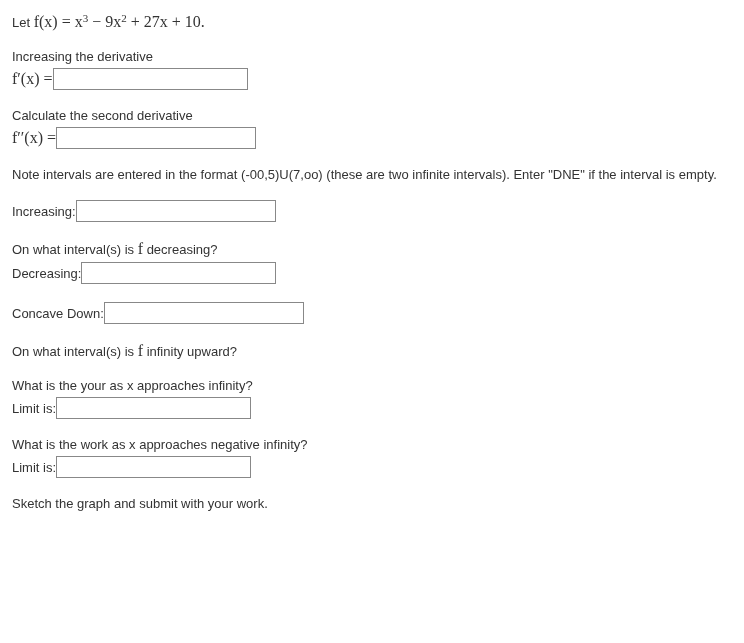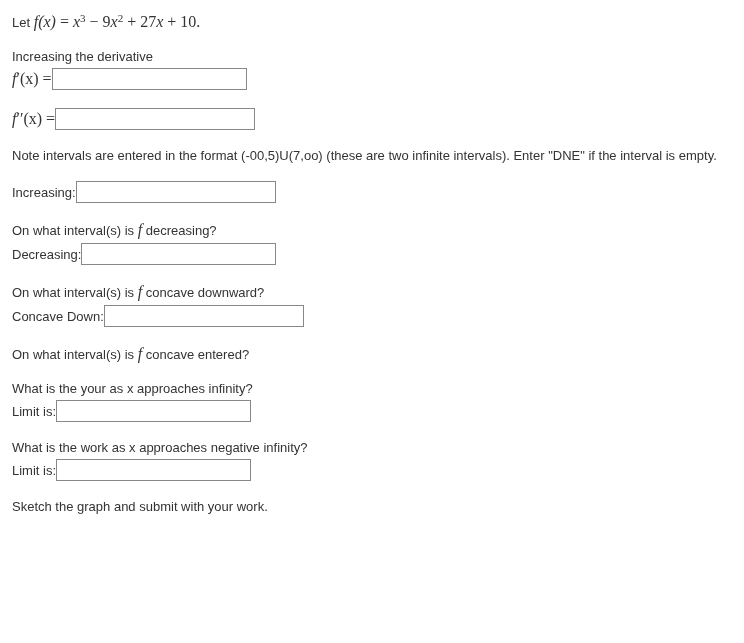--- a/index.html
+++ b/index.html
@@ -6,21 +6,20 @@
       font-family: Verdana, Geneva, sans-serif;
       font-size: 13px;
       color: #333;
       padding: 12px;
       margin: 0;
       width: 744px;
       box-sizing: border-box;
     }
     .math-italic {
       font-family: 'Times New Roman', serif;
-      font-style: italic;
       font-size: 16px;
     }
     .math-regular {
       font-family: 'Times New Roman', serif;
       font-size: 16px;
     }
     .sup {
       font-size: 11px;
       vertical-align: super;
     }
@@ -58,20 +57,21 @@
   <div class="label-row">Increasing the derivative</div>
   <div class="row">
     <span>
       <span class="math-italic">f</span><span class="math-regular">′</span><span class="math-regular">(x) = </span>
     </span>
     <input type="text" class="w190" style="">
   </div>
 </div>
 
 <div class="block">
+  <div class="label-row">Calculate the second derivative</div>
   <div class="row">
     <span>
       <span class="math-italic">f</span><span class="math-regular">′′</span><span class="math-regular">(x) = </span>
     </span>
     <input type="text" class="w200" style="">
   </div>
 </div>
 
 <div class="block">Note intervals are entered in the format (-00,5)U(7,oo) (these are two infinite intervals). Enter "DNE" if the interval is empty.</div>
 
@@ -86,32 +86,29 @@
   <div class="label-row">
     <span>On what interval(s) is </span><span class="math-italic">f</span><span> decreasing?</span>
   </div>
   <div class="row">
     <span>Decreasing:</span>
     <input type="text" class="w190" style="">
   </div>
 </div>
 
 <div class="block">
-  <div class="label-row">
-    <span>On what interval(s) is </span><span class="math-italic">f</span><span> concave downward?</span>
-  </div>
   <div class="row">
     <span>Concave Down:</span>
     <input type="text" class="w200" style="">
   </div>
 </div>
 
 <div class="block">
   <div class="label-row">
-    <span>On what interval(s) is </span><span class="math-italic">f</span><span> concave entered?</span>
+    <span>On what interval(s) is </span><span class="math-italic">f</span><span> infinity upward?</span>
   </div>
 </div>
 
 <div class="block">
   <div class="label-row">What is the your as x approaches infinity?</div>
   <div class="row">
     <span>Limit is:</span>
     <input type="text" class="w190" style="">
   </div>
 </div>

